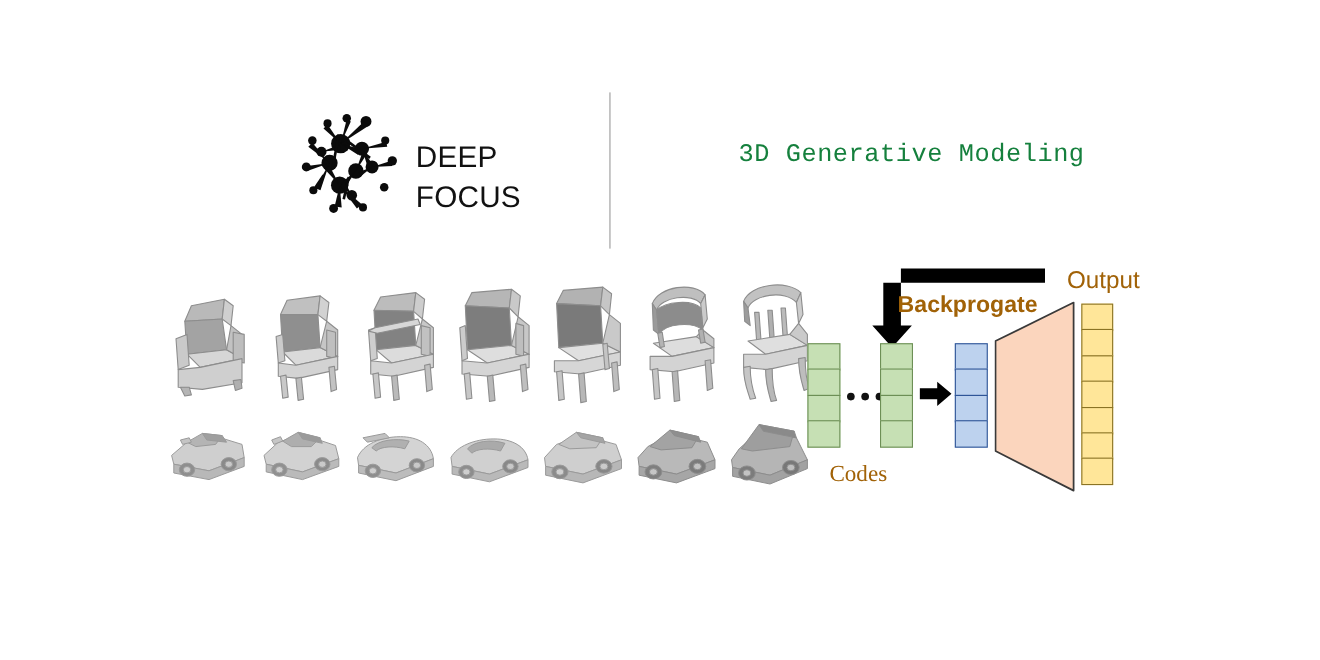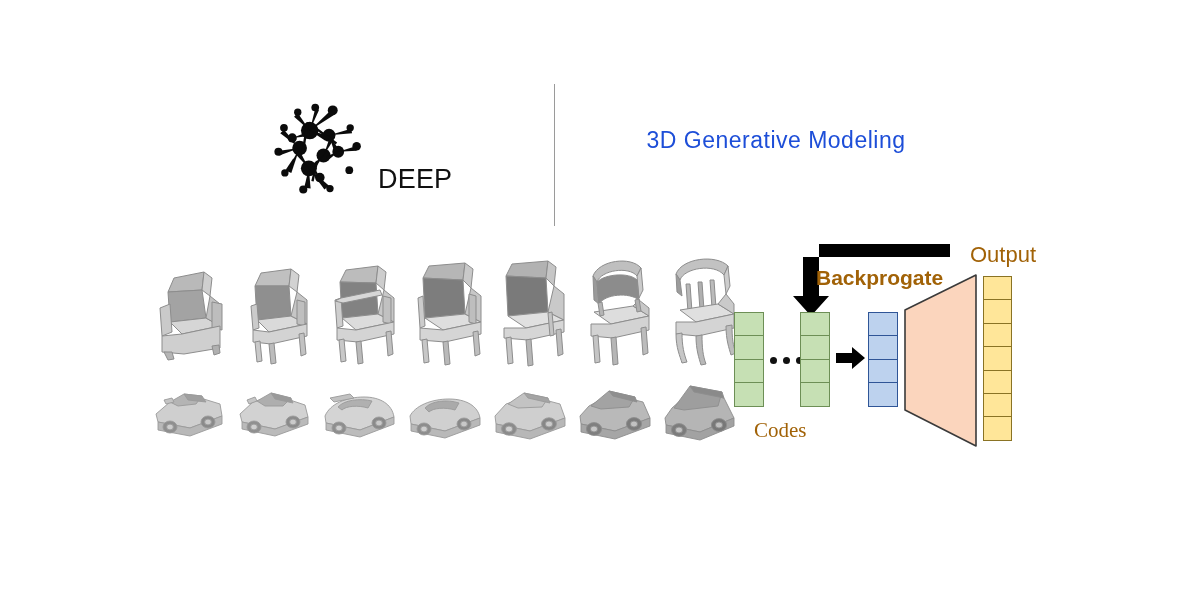--- a/index.html
+++ b/index.html
@@ -21,23 +21,23 @@
   }
   .brand-words div { display:block; }
 
   .divider {
     position:absolute; left:554px; top:84px; width:1px; height:142px;
     background:#9a9a9a;
   }
 
   .deck {
     position:absolute; left:566px; top:124px; width:420px;
-    text-align:center;
-    font-family:Liberation Sans, sans-serif;
-    font-size:23px; line-height:1.42; color:#1d4ed8; letter-spacing:.5px;
+    text-align:right;
+    font-family:Liberation Mono, monospace;
+    font-size:23px; line-height:1.42; color:#15803d; letter-spacing:.5px;
   }
   .deck div { display:block; white-space:nowrap; }
 
   
   .gallery { position:absolute; left:150px; top:250px; width:580px; height:200px; }
   .shape-row { position:absolute; left:0; display:flex; align-items:flex-end; }
   .row-chairs { top:0px; height:118px; gap:3px; }
   .row-cars   { top:118px; height:78px; gap:6px; }
   .shape-cell { position:relative; flex:0 0 auto; }
   .shape-cell svg { display:block; }
@@ -127,20 +127,21 @@
 
             <path d="M39 24 L33 58" stroke="#0b0b0b" stroke-width="2.6" fill="none"></path>
             <path d="M47 30 L70 47" stroke="#0b0b0b" stroke-width="2.6" fill="none"></path>
             <path d="M49 66 L44 88" stroke="#0b0b0b" stroke-width="2.6" fill="none"></path>
             <path d="M24 64 L16 76" stroke="#0b0b0b" stroke-width="2.2" fill="none"></path>
           </g>
         </svg>
       </span>
       <span class="brand-words">
         <div>DEEP</div>
+        <div>FOCUS</div>
       </span>
     </div>
 
     <div class="divider"></div>
 
     <div class="deck">
       <div>3D Generative Modeling</div>
     </div>
   </div>
 

